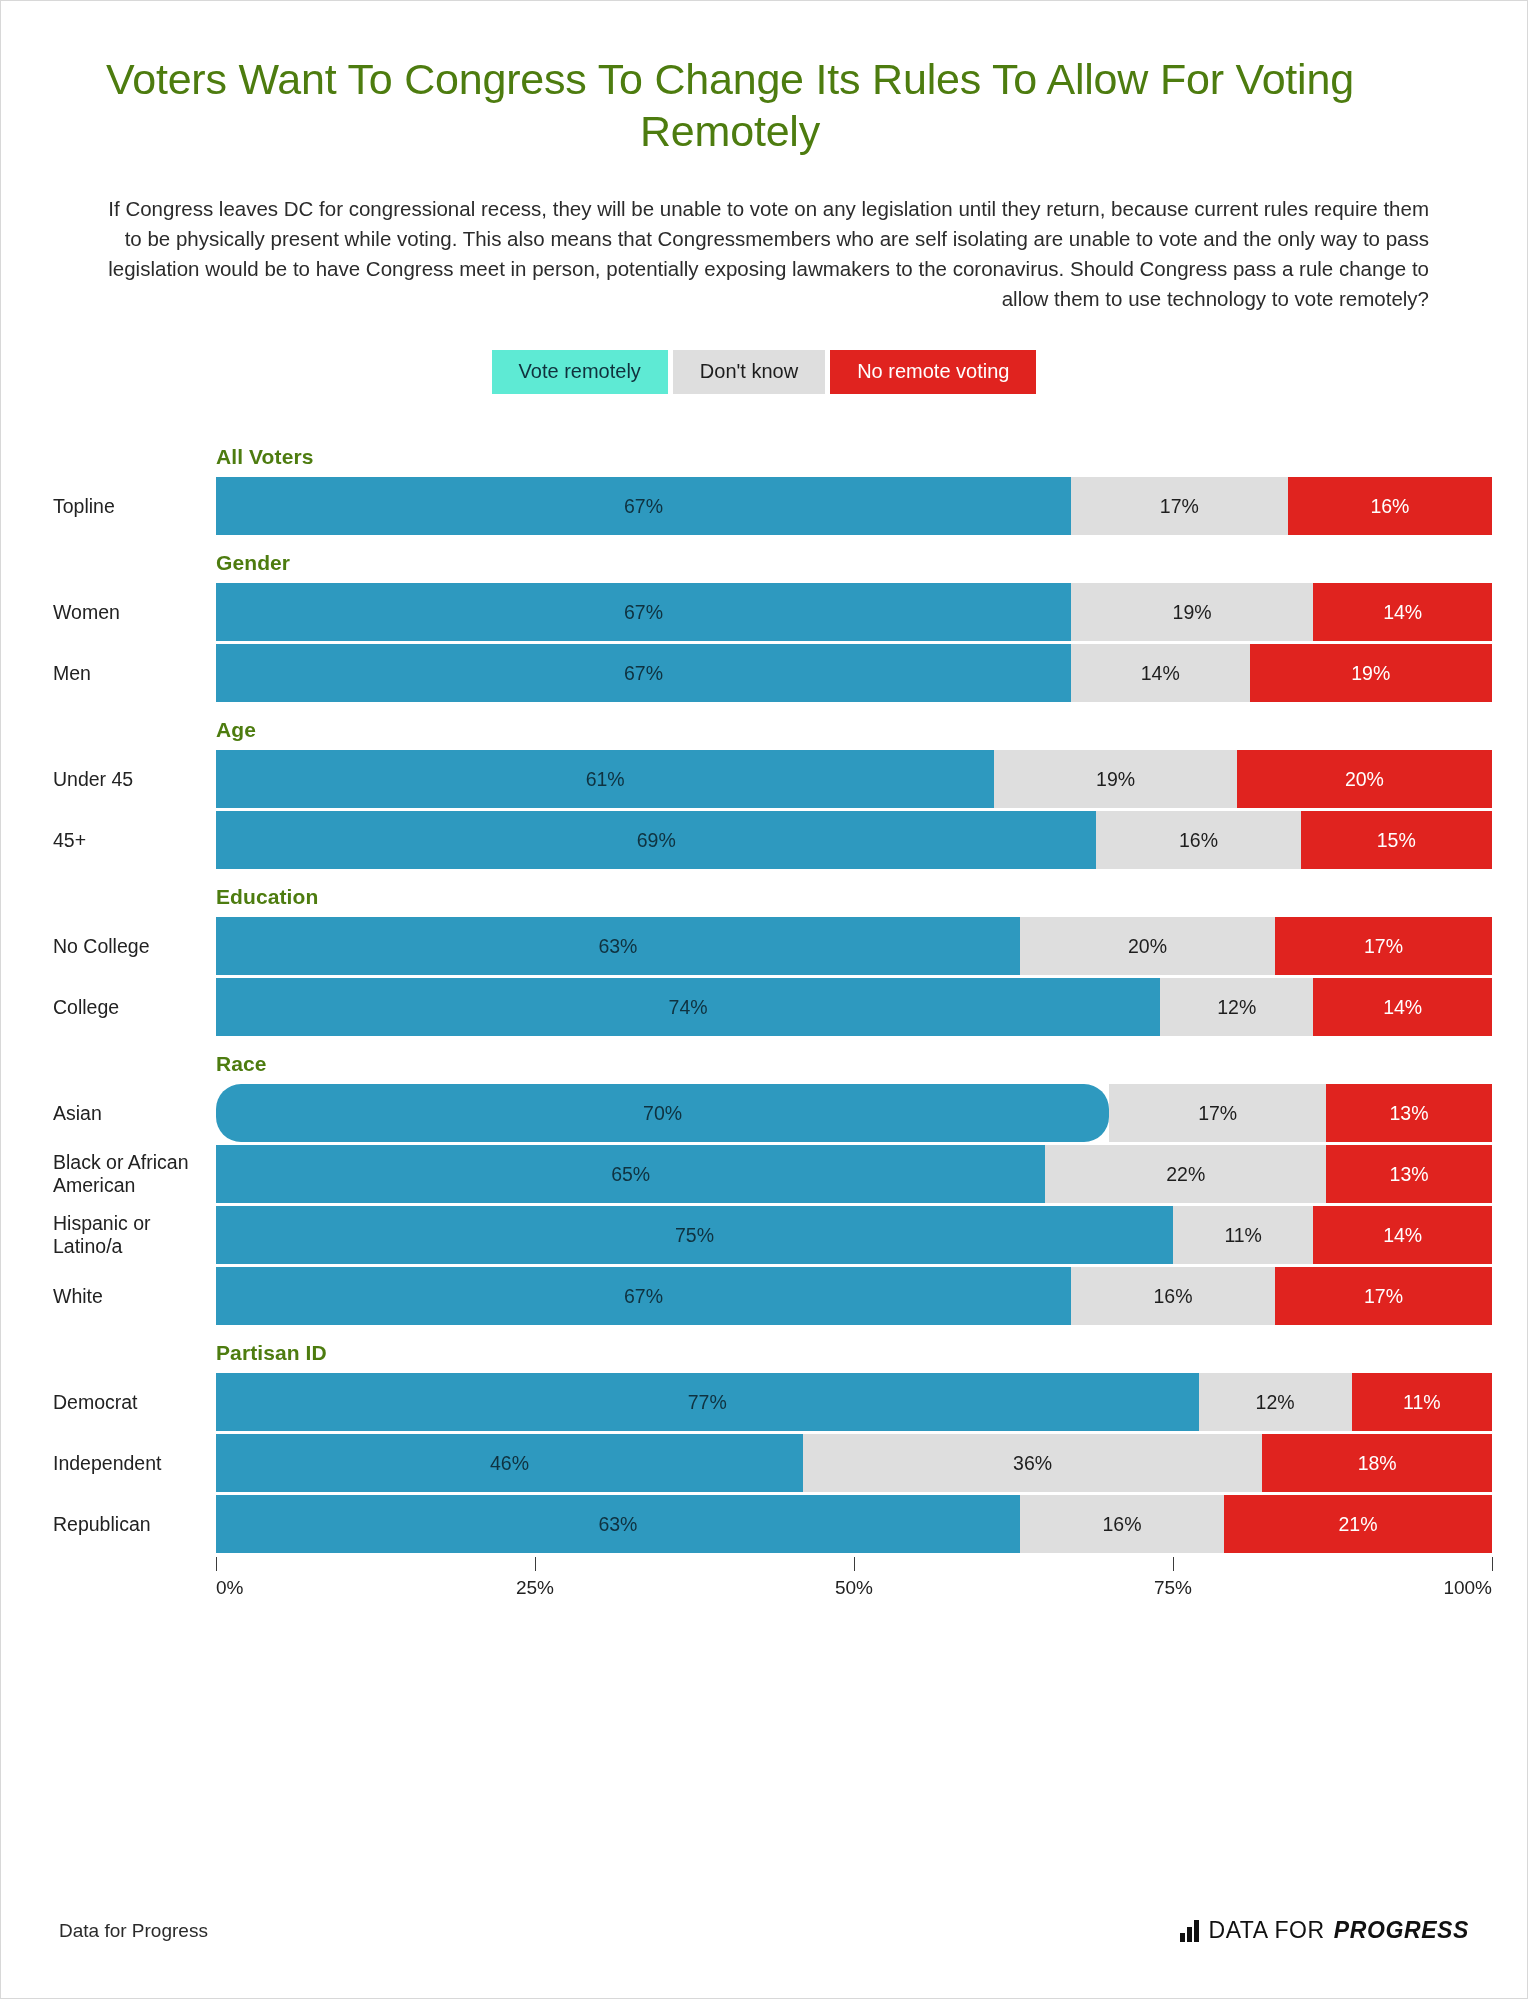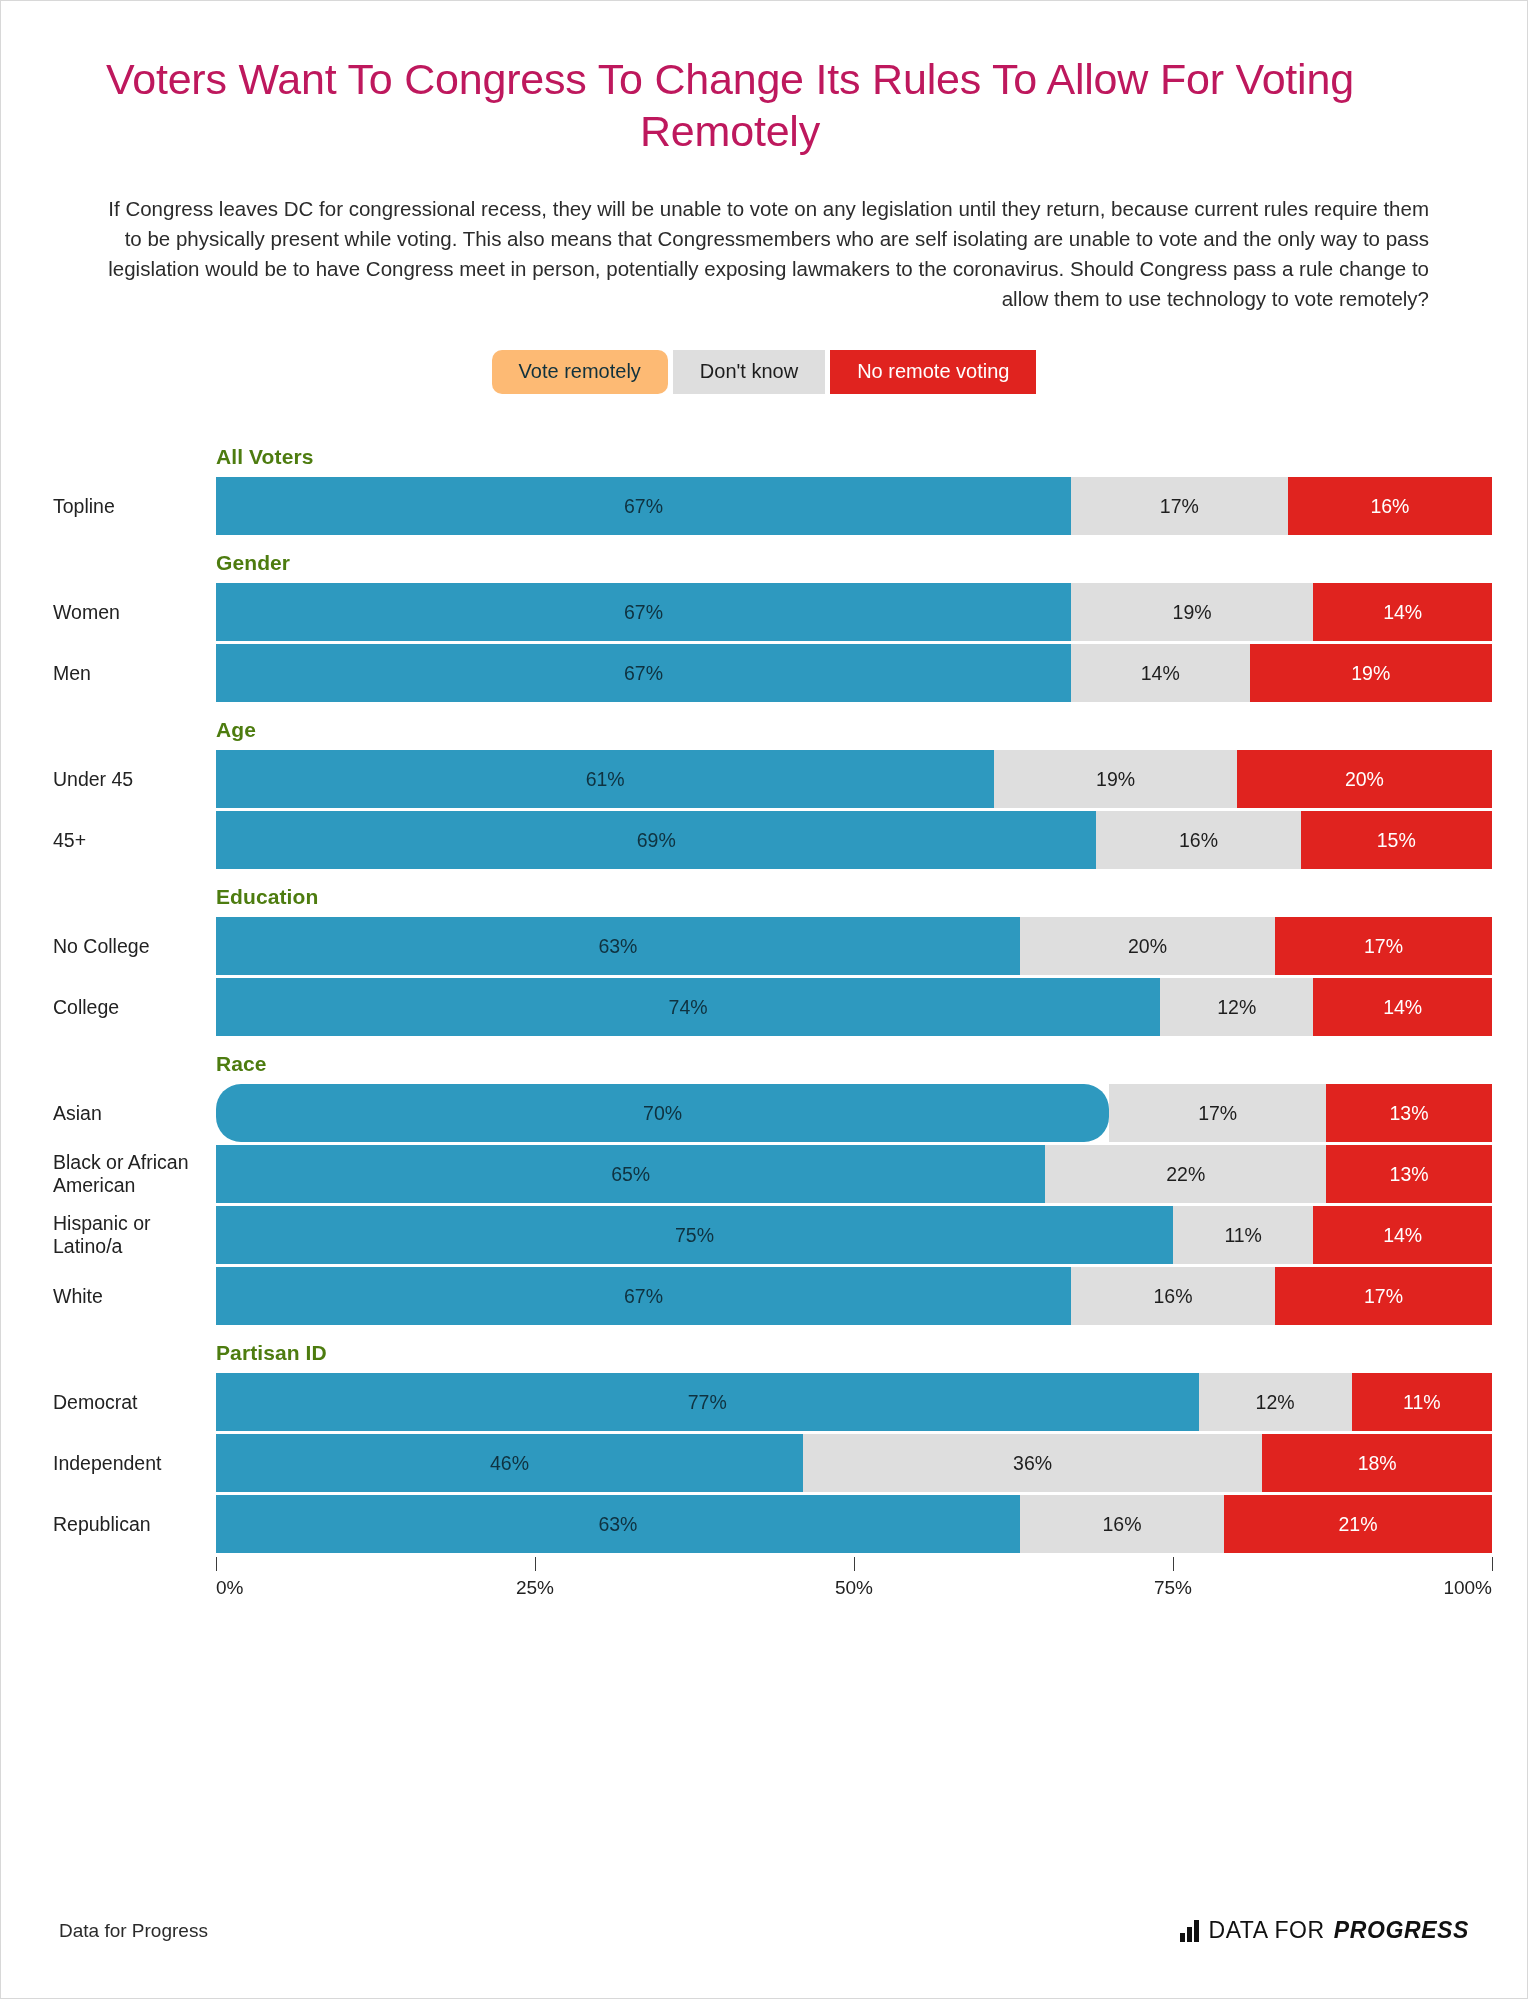--- a/index.html
+++ b/index.html
@@ -17,21 +17,21 @@
     border: 1px solid #d8d8d8;
     overflow: hidden;
   }
 
   
   .title {
     text-align: center;
     font-size: 43px;
     line-height: 1.22;
     font-weight: 400;
-    color: #be185d;
+    color: #4d7c0f;
     letter-spacing: -0.2px;
     padding: 52px 130px 0 62px;
   }
   .subtitle {
     text-align: right;
     font-size: 20.5px;
     line-height: 1.47;
     color: #2b2b2b;
     padding: 36px 98px 0 98px;
   }
@@ -42,21 +42,21 @@
     justify-content: center;
     gap: 5px;
     margin-top: 36px;
   }
   .legend-item {
     font-size: 20px;
     padding: 11px 27px 13px 27px;
     line-height: 1;
     white-space: nowrap;
   }
-  .lg-blue { background: #fdba74; color: #10313d; border-radius: 10px; }
+  .lg-blue { background: #5eead4; color: #10313d; }
   .lg-gray { background: #dedede; color: #1d1d1d; }
   .lg-red  { background: #e0231f; color: #ffffff; }
 
   
   .chart {
     position: relative;
     margin-top: 38px;
     padding-left: 52px;
     padding-right: 35px;
   }

